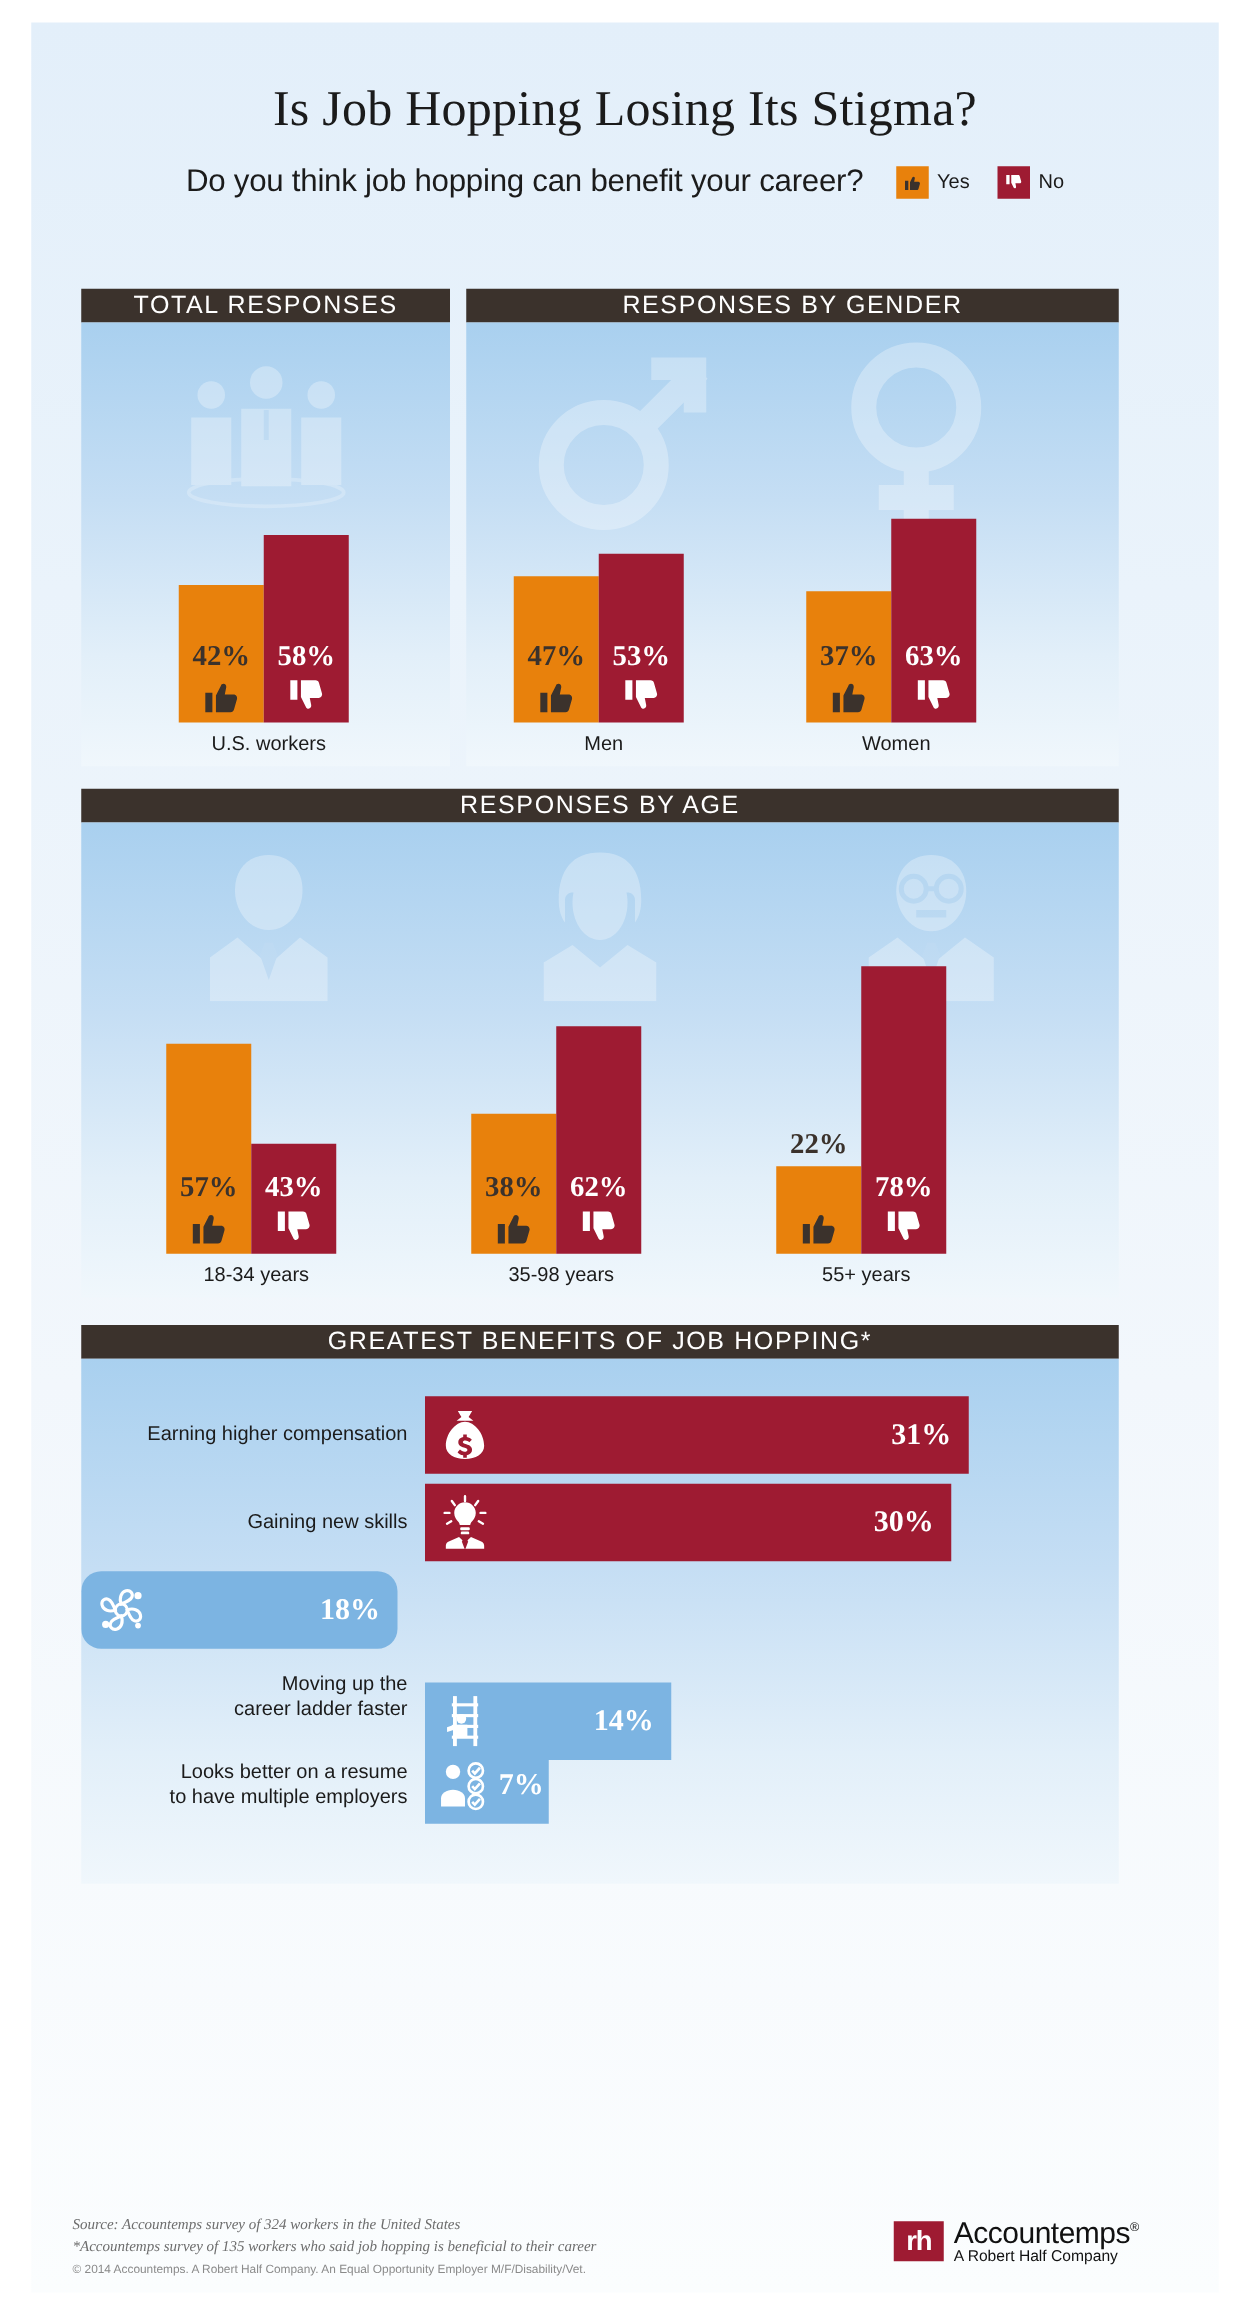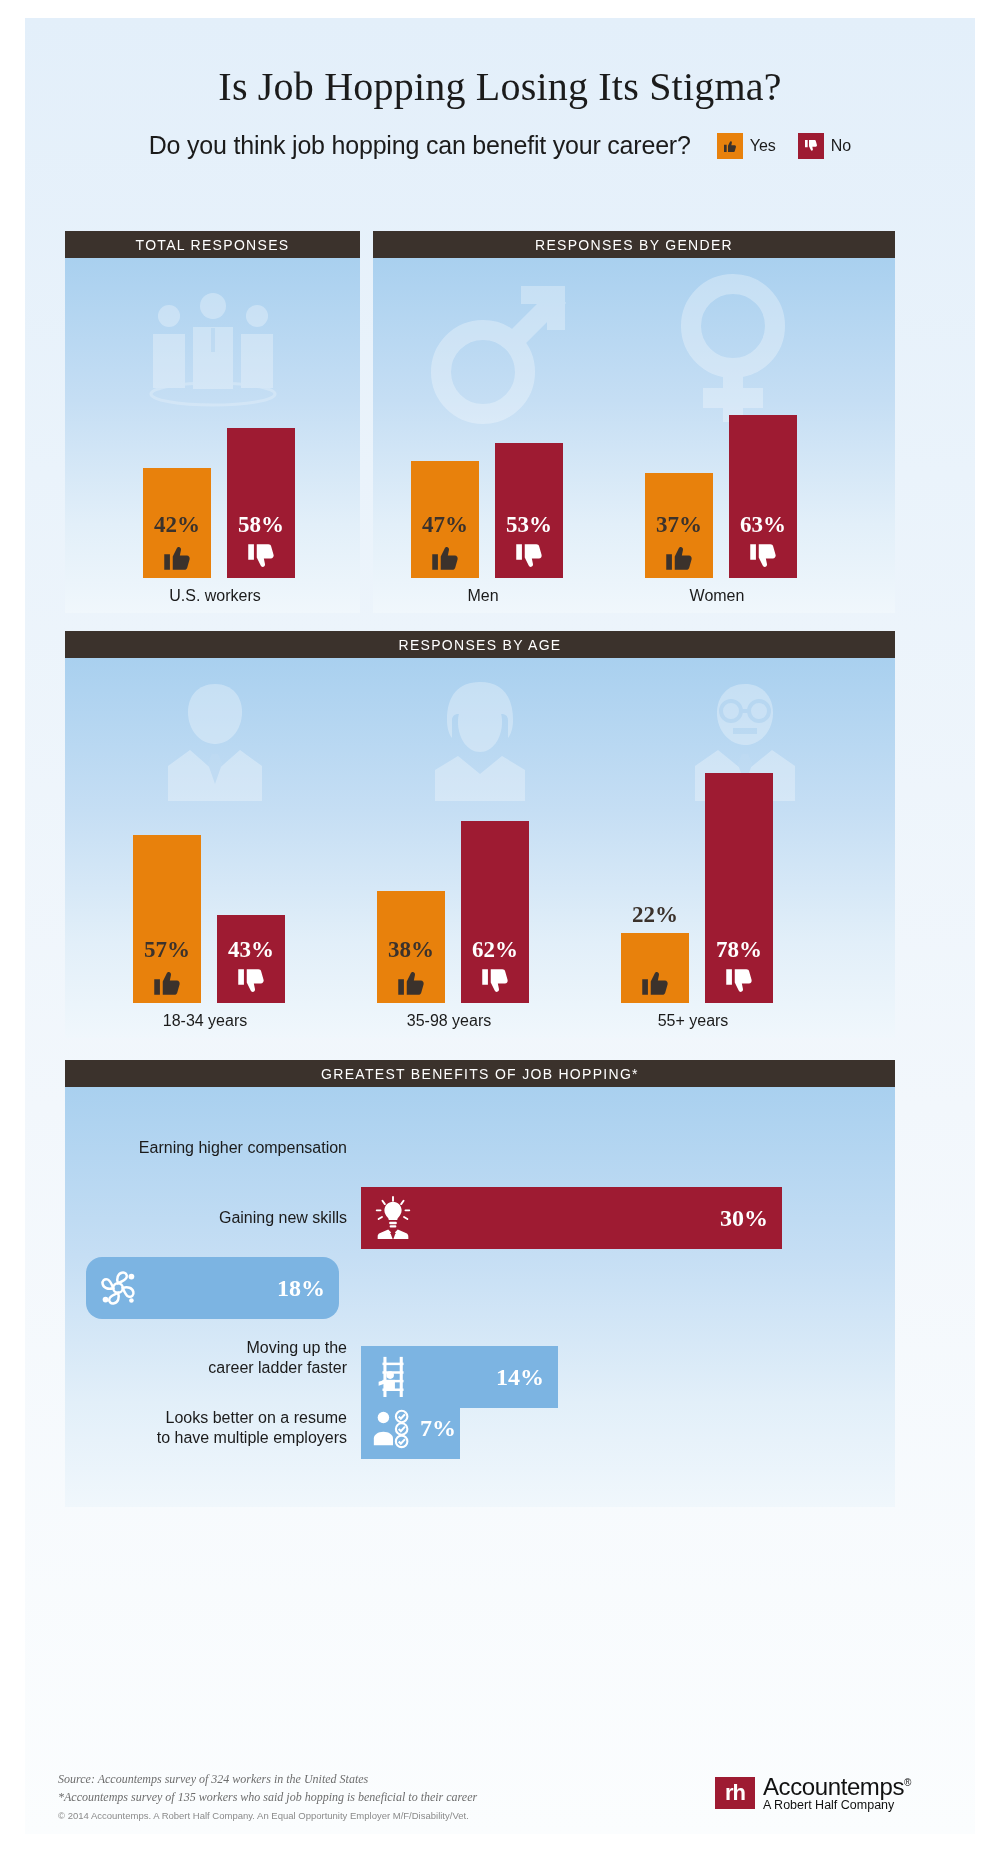--- a/index.html
+++ b/index.html
@@ -60,21 +60,21 @@
   }
   .chip-yes { background: #e8810c; color: #3b322e; }
   .chip-no  { background: #9e1b32; color: #ffffff; }
   .legend-label { font-size: 16px; color: #1b1b1b; }
 
   
   .panel-head {
     position: absolute;
     background: #3b322c;
     color: #ffffff;
-    font-size: 14px;
+    font-size: 20px;
     letter-spacing: 1.3px;
     display: flex; align-items: center; justify-content: center;
     height: 27px;
   }
   .panel-body {
     position: absolute;
     background: linear-gradient(180deg, #a9d0ef 0%, #c5def4 40%, #e2eff9 75%, #f0f7fc 100%);
     overflow: hidden;
   }
 
@@ -83,21 +83,21 @@
   #p-total-body { left: 40px;  top: 240px; width: 295px; height: 355px; }
   #p-gender-head{ left: 348px; top: 213px; width: 522px; }
   #p-gender-body{ left: 348px; top: 240px; width: 522px; height: 355px; }
   #p-age-head   { left: 40px;  top: 613px; width: 830px; }
   #p-age-body   { left: 40px;  top: 640px; width: 830px; height: 380px; }
   #p-ben-head   { left: 40px;  top: 1042px; width: 830px; }
   #p-ben-body   { left: 40px;  top: 1069px; width: 830px; height: 420px; }
 
   
   .ghost { position: absolute; opacity: 0.30; fill: #ffffff; pointer-events: none; }
-  .vpair { position: absolute; bottom: 35px; display: flex; align-items: flex-end; gap: 16px; text-align: right; }
+  .vpair { position: absolute; bottom: 35px; display: flex; align-items: flex-end; gap: 0; text-align: right; }
   .vbar {
     position: relative;
     width: 68px;
     display: flex;
     flex-direction: column;
     justify-content: flex-end;
     align-items: center;
     padding-bottom: 4px;
   }
   .vbar.yes { background: #e8810c; }
@@ -116,21 +116,21 @@
   .vbar.no  .vthumb { fill: #ffffff; }
   .vlabel {
     position: absolute;
     bottom: 8px;
     text-align: center;
     font-size: 16px;
     color: #1b1b1b;
   }
 
   
-  .ben-row { position: absolute; left: 0; display: flex; align-items: center; padding-left: 21px; }
+  .ben-row { position: absolute; left: 0; display: flex; align-items: center; }
   .ben-label {
     width: 275px;
     text-align: right;
     padding-right: 14px;
     font-size: 16px;
     line-height: 1.25;
     color: #1b1b1b;
   }
   .ben-bar {
     height: 100%;
@@ -374,20 +374,27 @@
       </div>
     </div>
     <div class="vlabel" style="left:533px; width:190px;">55+ years</div>
   </div>
 
   <div class="panel-head" id="p-ben-head">GREATEST BENEFITS OF JOB HOPPING*</div>
   <div class="panel-body" id="p-ben-body">
 
     <div class="ben-row" style="top:30px; height:62px;">
       <div class="ben-label">Earning higher compensation</div>
+      <div class="ben-bar dark" style="width:435px;">
+        <svg class="ben-icon" viewBox="0 0 48 48">
+          <path d="M18 4h12l-3 5 4 3h-14l4-3z"></path>
+          <path d="M24 13c-8 0-16 10-16 20 0 7 7 11 16 11s16-4 16-11c0-10-8-20-16-20zm1.5 28v2h-3v-2c-2.2-.3-4-1.4-4.7-2.6l2-2.2c.9 1 2.4 1.8 3.9 1.8 1.4 0 2.3-.6 2.3-1.5 0-1-.9-1.4-2.9-2-2.6-.8-4.7-1.8-4.7-4.6 0-2.2 1.5-3.8 4.1-4.3v-2.1h3v2.1c1.9.3 3.3 1.2 4.2 2.3l-2.1 2.1c-.9-.9-2-1.5-3.3-1.5-1.3 0-2.1.5-2.1 1.3 0 .9.8 1.3 2.9 1.9 2.7.8 4.8 1.9 4.8 4.7 0 2.4-1.7 4.1-4.4 4.6z"></path>
+        </svg>
+        <span class="ben-pct">31%</span>
+      </div>
     </div>
 
     <div class="ben-row" style="top:100px; height:62px;">
       <div class="ben-label">Gaining new skills</div>
       <div class="ben-bar dark" style="width:421px;">
         <svg class="ben-icon" viewBox="0 0 48 48">
           <g stroke="#ffffff" stroke-width="2" stroke-linecap="round">
             <path d="M24 2v4M13 6l2.5 3.5M35 6l-2.5 3.5M7 16h4M41 16h-4M9 25l3.5-2M39 25l-3.5-2"></path>
           </g>
           <path d="M24 7c-5 0-9 4-9 9 0 3.4 1.8 5.6 3.2 7.2.9 1 1.3 1.8 1.4 2.8h8.8c.1-1 .5-1.8 1.4-2.8C31.2 21.6 33 19.4 33 16c0-5-4-9-9-9z"></path>

